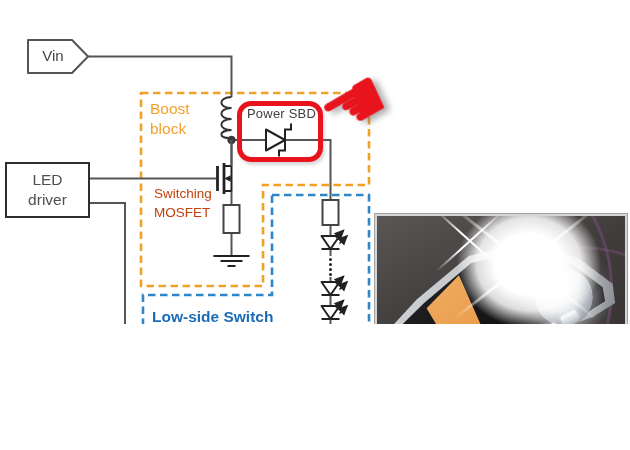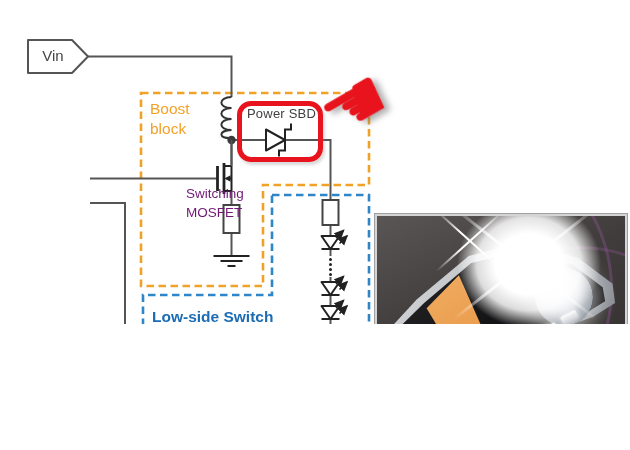--- a/index.html
+++ b/index.html
@@ -3,21 +3,21 @@
 <meta charset="utf-8">
 <style>
   html,body{margin:0;padding:0;background:#fff;}
   .stage{position:relative;width:630px;height:324px;background:#fff;
          font-family:"Liberation Sans",sans-serif;overflow:hidden;}
   .stage svg{position:absolute;left:0;top:0;}
   .lbl{position:absolute;white-space:pre-line;}
   .vin-lbl{left:31px;top:47px;width:44px;text-align:center;font-size:15px;color:#454545;}
   .boost-lbl{left:150px;top:99px;font-size:15.5px;font-weight:normal;color:#F2A127;line-height:20px;}
   .sbd-lbl{left:247px;top:106px;font-size:13px;color:#404040;letter-spacing:.2px;}
-  .sw-lbl{left:154px;top:184px;font-size:13.5px;color:#701a75;line-height:19px;margin-left:32px;}
+  .sw-lbl{left:154px;top:184px;font-size:13.5px;color:#c2410c;line-height:19px;}
   .ls-lbl{left:152px;top:306px;font-size:15.5px;font-weight:bold;color:#1B6CB4;line-height:21px;}
   .leddrv-box{position:absolute;left:5px;top:162px;width:85px;height:56px;box-sizing:border-box;
          border:2.5px solid #2e2e2e;background:#fff;display:flex;align-items:center;justify-content:center;}
   .leddrv-box .txt{font-size:15.5px;color:#4f4f4f;text-align:center;line-height:20px;white-space:pre-line;}
   .sbd-box{position:absolute;left:237px;top:101px;width:86px;height:61px;box-sizing:border-box;
          border:5px solid #E8131C;border-radius:14px;box-shadow:2px 3px 3px rgba(130,130,130,.30);}
   .hand{position:absolute;left:308px;top:62px;width:92px;height:86px;font-size:76px;line-height:86px;
          text-align:center;color:#E8131C;transform:rotate(-30deg);
          filter:drop-shadow(4px 5px 3px rgba(110,110,110,.55));user-select:none;}
   
@@ -149,20 +149,24 @@
   </svg>
 
   <div class="lbl vin-lbl">Vin</div>
   <div class="lbl boost-lbl">Boost
 block</div>
   <div class="lbl sw-lbl">Switching
 MOSFET</div>
   <div class="lbl ls-lbl">Low-side Switch
 block</div>
 
+  <div class="leddrv-box">
+    <div class="txt">LED
+driver</div>
+  </div>
 
   <div class="sbd-box"></div>
   <div class="lbl sbd-lbl">Power SBD</div>
   <div class="hand">☚</div>
 
   <div class="photo">
     <div class="ring1"></div>
     <div class="ring2"></div>
     <div class="beam"></div>
     <div class="rim"></div>

